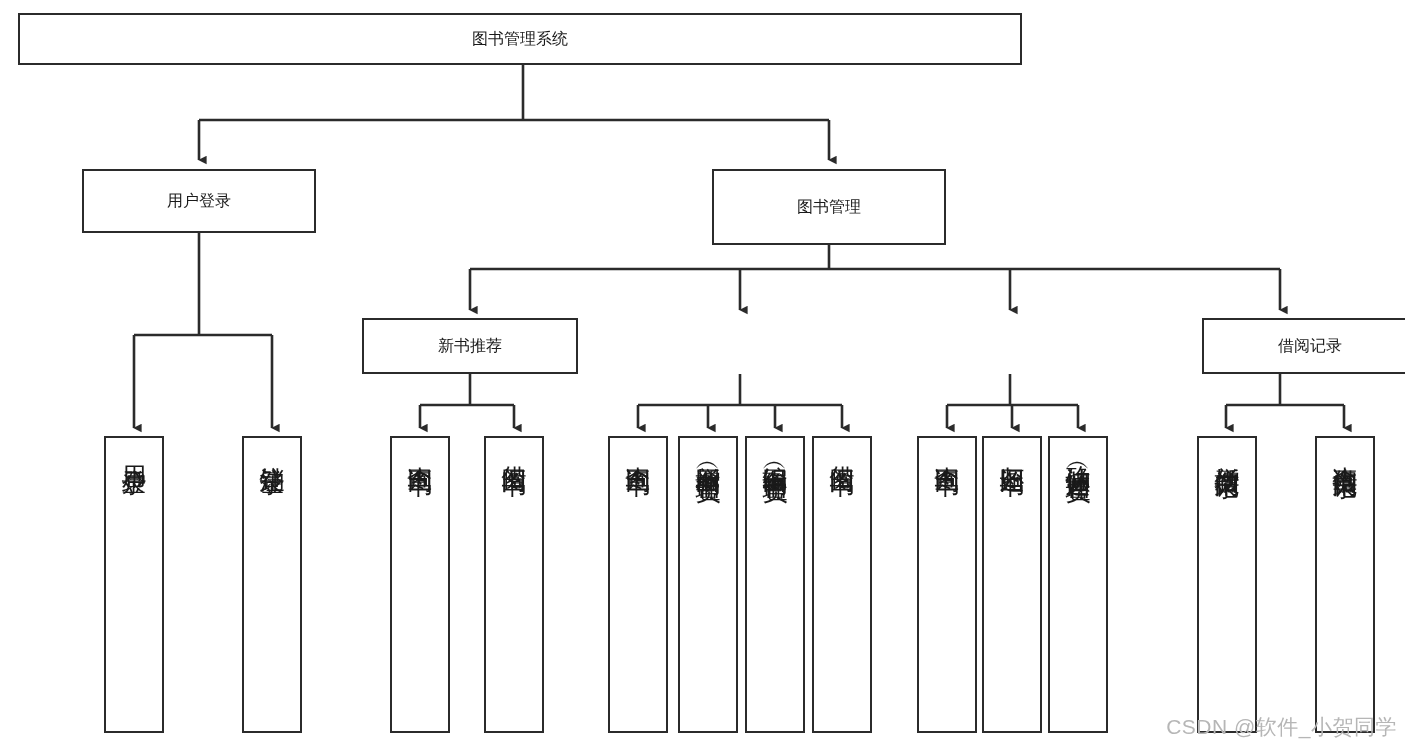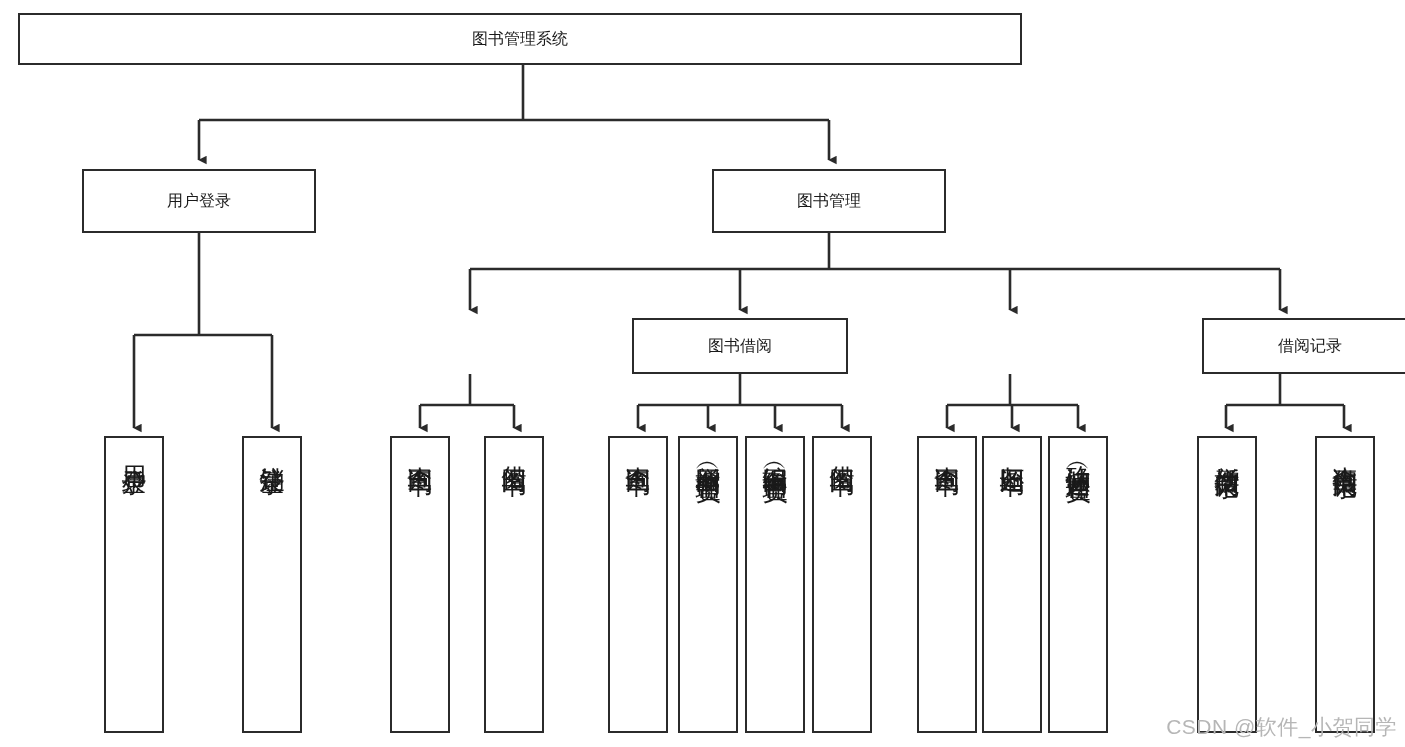--- a/index.html
+++ b/index.html
@@ -126,26 +126,26 @@
     <path class="conn" d="M1344,405 L1344,428" marker-end="url(#arrow)"></path>
   </svg>
 
   <div class="node-box horizontal" style="left:18px; top:13px; width:1004px; height:52px;">
     <span class="node-label">图书管理系统</span>
   </div>
 
   <div class="node-box horizontal" style="left:82px; top:169px; width:234px; height:64px;">
     <span class="node-label">用户登录</span>
   </div>
-  <div class="node-box horizontal" style="left:712px; top:169px; width:234px; height:64px;align-items:center;">
+  <div class="node-box horizontal" style="left:712px; top:169px; width:234px; height:76px;align-items:center;">
     <span class="node-label">图书管理</span>
   </div>
 
-  <div class="node-box horizontal" style="left:632px; top:318px; width:216px; height:56px;">
-    <span class="node-label">图书借阅</span>
+  <div class="node-box horizontal" style="left:362px; top:318px; width:216px; height:56px;">
+    <span class="node-label">新书推荐</span>
   </div>
   <div class="node-box horizontal" style="left:1172px; top:318px; width:216px; height:56px;margin-left:30px;">
     <span class="node-label">借阅记录</span>
   </div>
 
   <div class="node-box vertical" style="left:104px; top:436px; width:60px; height:297px;">
     <span class="node-label">用户登录</span>
   </div>
   <div class="node-box vertical" style="left:242px; top:436px; width:60px; height:297px;">
     <span class="node-label">注销登录</span>

